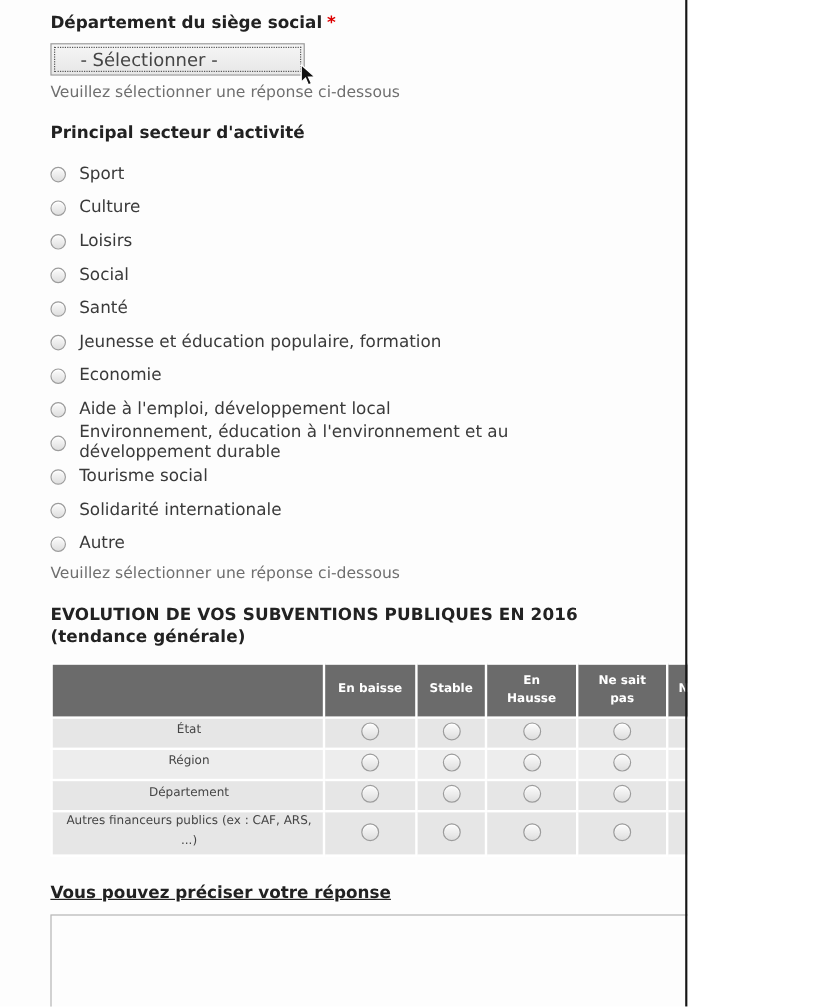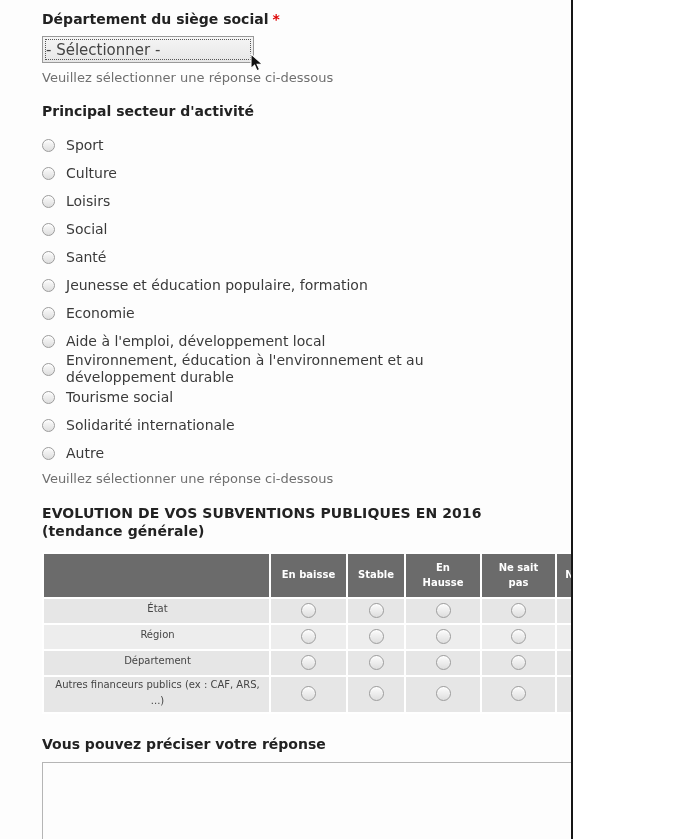--- a/index.html
+++ b/index.html
@@ -25,21 +25,21 @@
 
   .select-box {
     width: 212px;
     height: 27px;
     background: linear-gradient(180deg, #f5f5f5, #e7e7e7);
     border: 1px solid #999999;
     outline: 1px dotted #555555;
     outline-offset: -4px;
     display: flex;
     align-items: center;
-    padding: 0 3px;
+    padding: 0 24px;
     font-size: 15px;
     color: #444444;
     margin-bottom: 6px;
     cursor: default;
   }
 
   .help {
     font-size: 13px;
     color: #6f6f6f;
     line-height: 17px;
@@ -97,21 +97,21 @@
     text-align: center;
     color: #454545;
     padding: 0 8px 4px 10px;
     vertical-align: middle;
     line-height: 1.55;
   }
   table.matrix tbody td { text-align: center; vertical-align: middle; height: 26px; }
   table.matrix tbody tr.odd  th, table.matrix tbody tr.odd  td { background: #e6e6e6; }
   table.matrix tbody tr.even th, table.matrix tbody tr.even td { background: #ededed; }
 
-  .q4-label { margin-top: 21px; margin-bottom: 9px; }
+  .q4-label { margin-top: 21px; margin-bottom: 9px; text-decoration: underline; }
 
   textarea.answer {
     width: 609px;
     height: 110px;
     border: 1px solid #b5b5b5;
     background: #fdfdfd;
     resize: none;
     font-family: "DejaVu Sans", "Liberation Sans", sans-serif;
     font-size: 13px;
     padding: 4px 6px;

